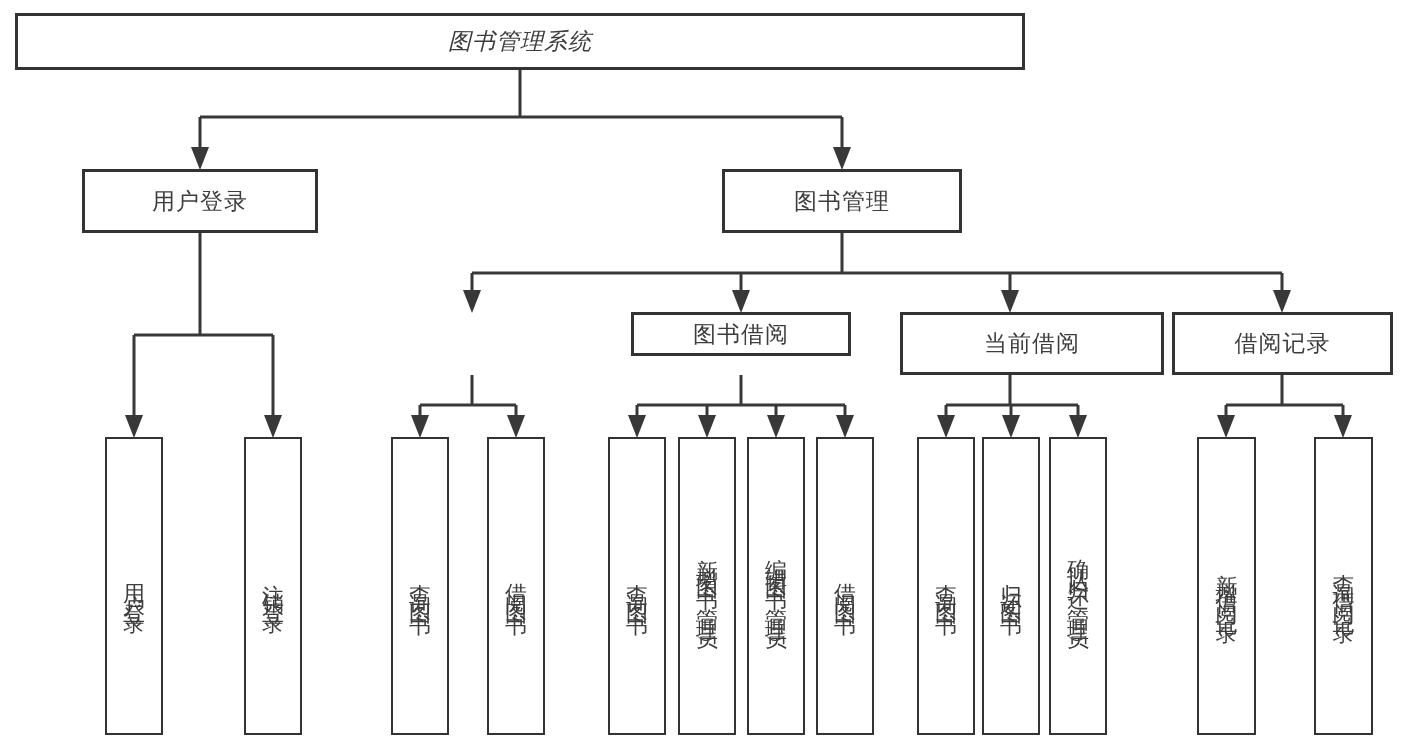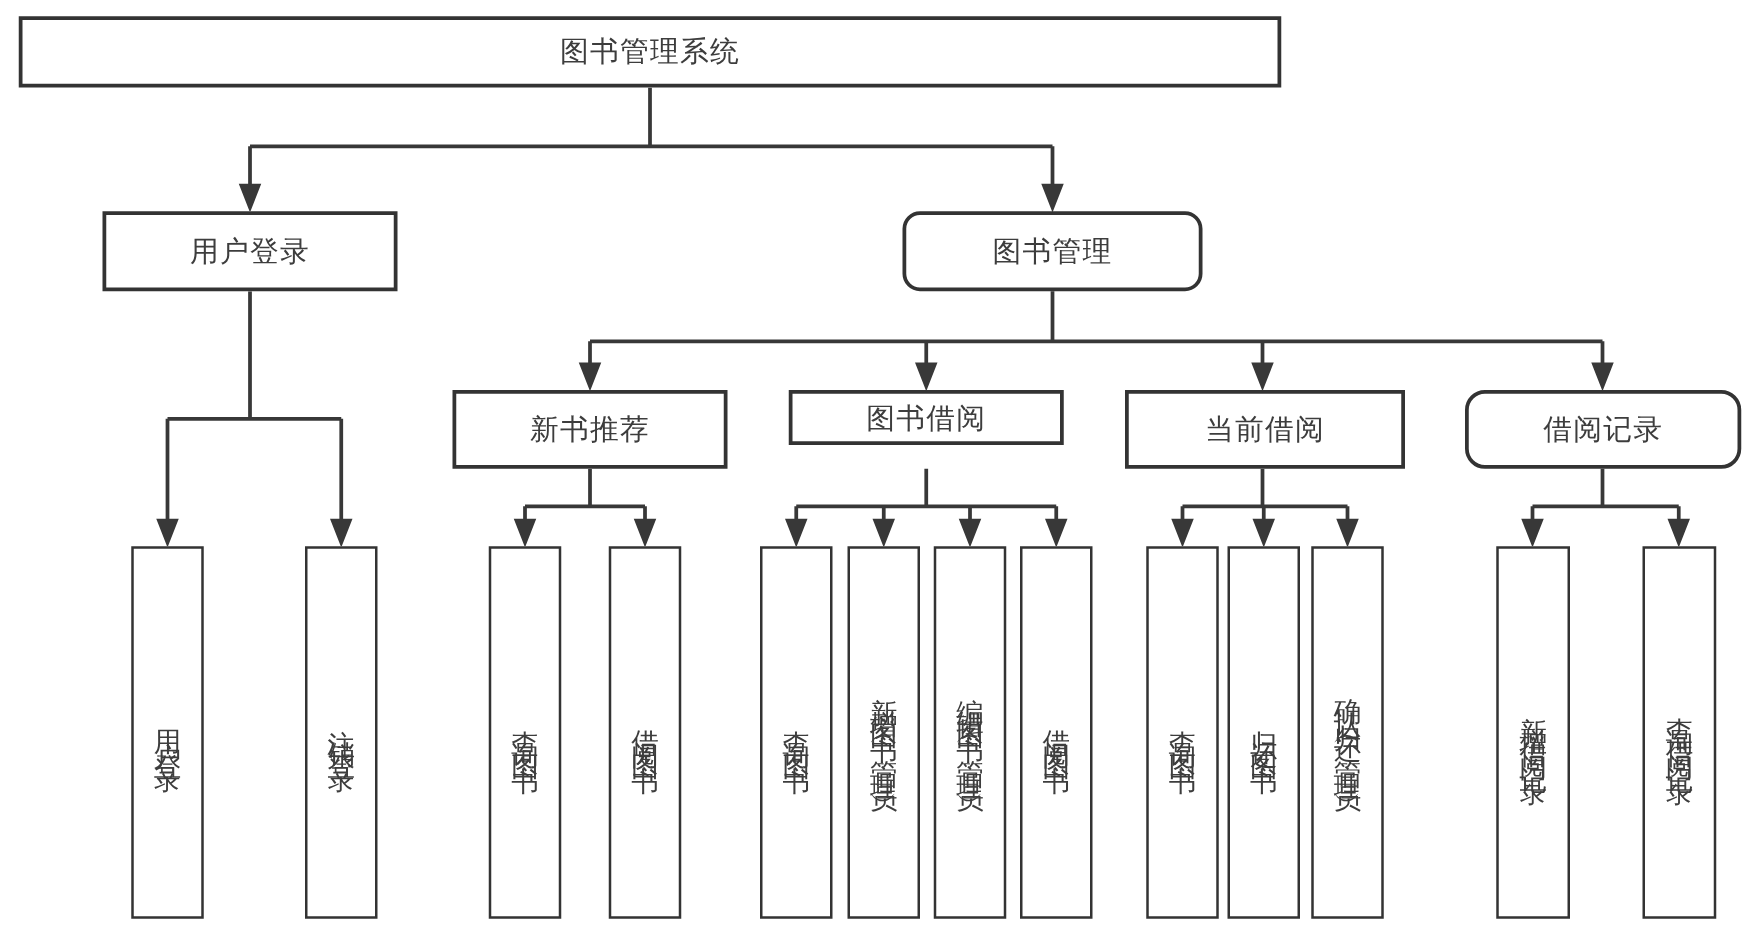--- a/index.html
+++ b/index.html
@@ -83,41 +83,38 @@
       M1001 290 L1019 290 L1010 313 Z  M1273 290 L1291 290 L1282 313 Z
       M125 415 L143 415 L134 438 Z  M264 415 L282 415 L273 438 Z
       M411 415 L429 415 L420 438 Z  M507 415 L525 415 L516 438 Z
       M628 415 L646 415 L637 438 Z  M698 415 L716 415 L707 438 Z
       M767 415 L785 415 L776 438 Z  M836 415 L854 415 L845 438 Z
       M937 415 L955 415 L946 438 Z  M1002 415 L1020 415 L1011 438 Z
       M1069 415 L1087 415 L1078 438 Z  M1217 415 L1235 415 L1226 438 Z
       M1334 415 L1352 415 L1343 438 Z"></path>
   </svg>
 
-  <div class="box h" style="left:15px; top:13px; width:1010px; height:57px;">
+  <div class="box h" style="left:15px; top:13px; width:1010px; height:57px;font-style:italic;">
     <span>图书管理系统</span>
   </div>
 
   <div class="box h" style="left:82px; top:169px; width:236px; height:64px;">
     <span>用户登录</span>
   </div>
-  <div class="box h" style="left:722px; top:169px; width:240px; height:64px;border-radius:14px;">
+  <div class="box h" style="left:722px; top:169px; width:240px; height:64px;">
     <span>图书管理</span>
   </div>
 
-  <div class="box h" style="left:362px; top:312px; width:220px; height:63px;">
-    <span>新书推荐</span>
-  </div>
   <div class="box h" style="left:631px; top:312px; width:220px; height:44px;">
     <span>图书借阅</span>
   </div>
-  <div class="box h" style="left:900px; top:312px; width:224px; height:63px;">
+  <div class="box h" style="left:900px; top:312px; width:264px; height:63px;">
     <span>当前借阅</span>
   </div>
-  <div class="box h" style="left:1172px; top:312px; width:221px; height:63px;border-radius:16px;">
+  <div class="box h" style="left:1172px; top:312px; width:221px; height:63px;">
     <span>借阅记录</span>
   </div>
 
   <div class="box leaf" style="left:105px; top:437px; width:58px; height:298px;">
     <span>用户登录</span>
   </div>
   <div class="box leaf" style="left:244px; top:437px; width:58px; height:298px;">
     <span>注销登录</span>
   </div>
 

